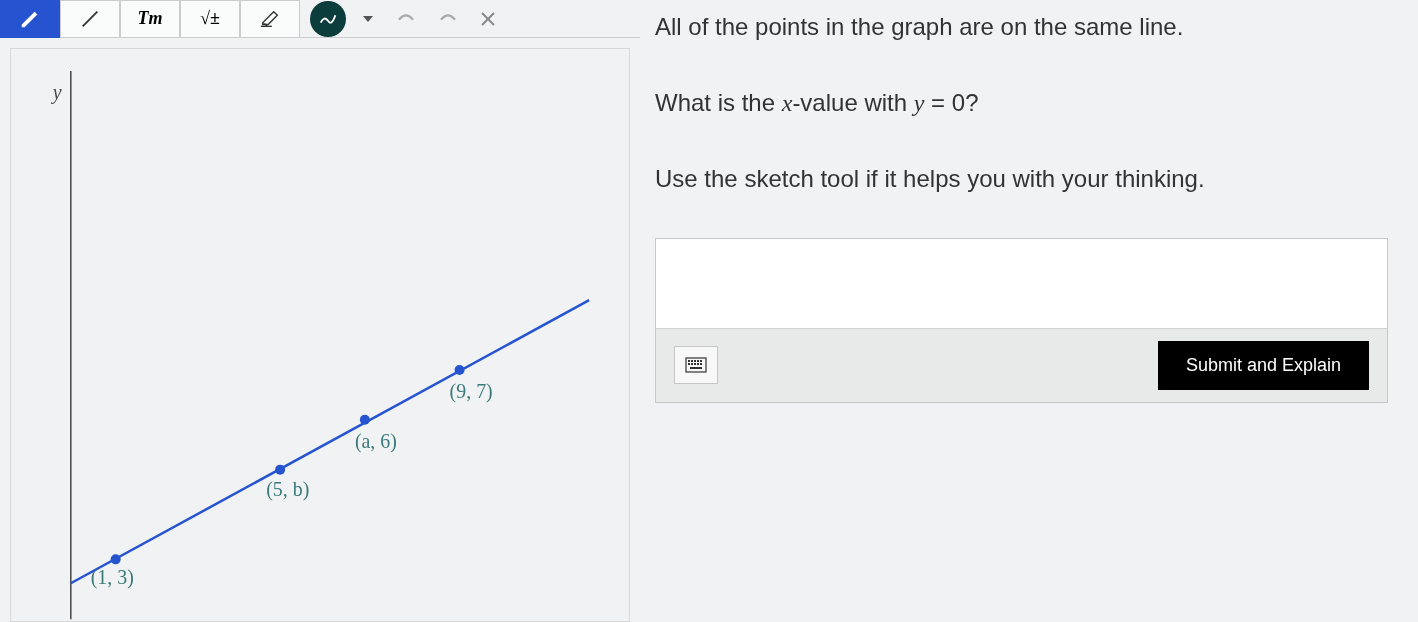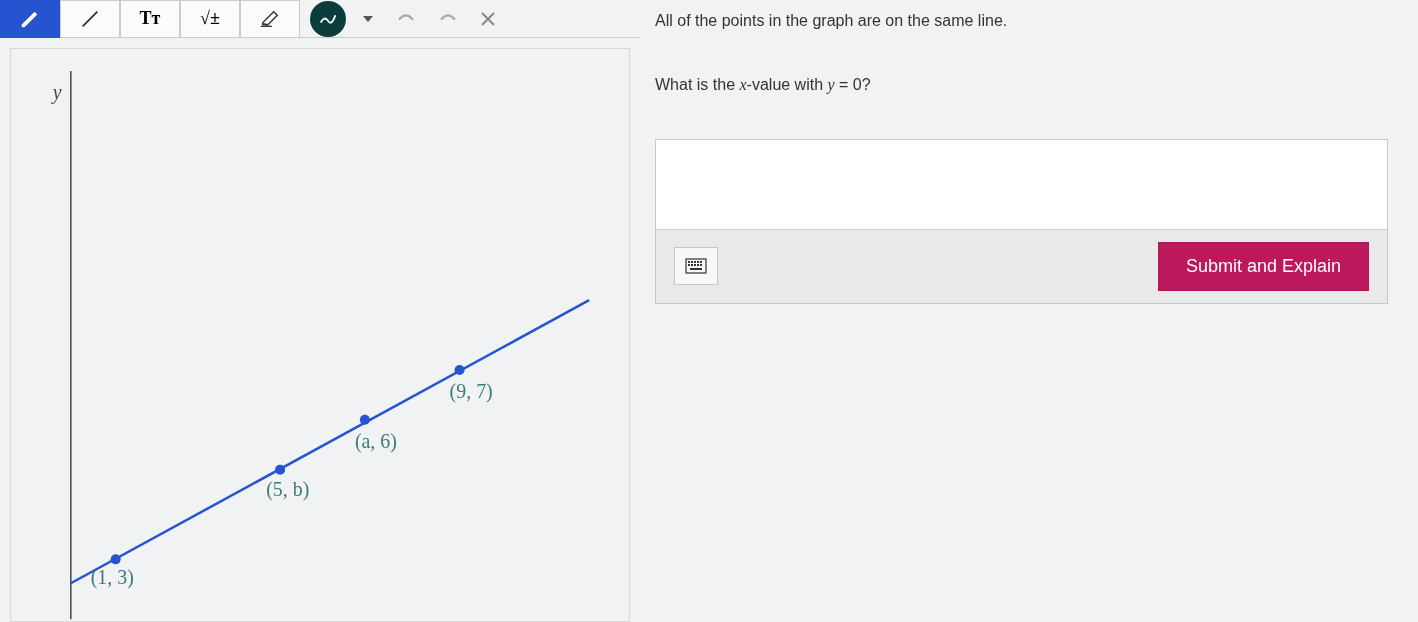--- a/index.html
+++ b/index.html
@@ -31,20 +31,21 @@
       width: 60px;
       height: 38px;
       display: flex;
       align-items: center;
       justify-content: center;
       border: 1px solid #ccc;
       background: #fafbfb;
       cursor: pointer;
       font-size: 18px;
       font-family: serif;
+      font-style: italic;
     }
     .tool-btn.active {
       background: #2654d0;
       color: white;
       border-color: #2654d0;
     }
     .tool-btn svg {
       width: 22px;
       height: 22px;
     }
@@ -97,21 +98,21 @@
       font-size: 20px;
       fill: #3b7a7a;
     }
     .right-panel {
       flex: 1;
       padding: 10px 30px 10px 15px;
       display: flex;
       flex-direction: column;
     }
     .question-text {
-      font-size: 16px;
+      font-size: 24px;
       color: #333;
       margin-bottom: 42px;
       line-height: 1.4;
     }
     .math-italic {
       font-style: italic;
       font-family: 'Times New Roman', serif;
     }
     .answer-box {
       border: 1px solid #c8c8c8;
@@ -138,21 +139,21 @@
       width: 44px;
       height: 38px;
       border: 1px solid #c8c8c8;
       background: #f8f8f8;
       display: flex;
       align-items: center;
       justify-content: center;
       cursor: pointer;
     }
     .submit-btn {
-      background: #be185d;
+      background: #000000;
       color: white;
       border: none;
       padding: 14px 28px;
       font-size: 18px;
       cursor: pointer;
       box-shadow: inset 0 0 2px rgba(0,0,0,0.2);
     }
   </style>
 </head>
 <body>
@@ -233,20 +234,21 @@
       <text x="440" y="348" class="point-label">(9, 7)</text>
     </svg>
   </div>
 </div>
 
 <div class="right-panel">
   <p class="question-text">All of the points in the graph are on the same line.</p>
   <p class="question-text">
     <span>What is the </span><span class="math-italic">x</span><span>-value with </span><span class="math-italic">y</span><span> = 0</span><span>?</span>
   </p>
+  <p class="question-text">Use the sketch tool if it helps you with your thinking.</p>
 
   <div class="answer-box">
     <input type="text" class="answer-input" value="" style="">
     <div class="answer-footer">
       <div class="keyboard-btn">
         <svg width="22" height="16" viewBox="0 0 22 16">
           <rect x="1" y="1" width="20" height="14" fill="none" stroke="#333" stroke-width="1.2"></rect>
           <rect x="3" y="3" width="2" height="2" fill="#333"></rect>
           <rect x="6" y="3" width="2" height="2" fill="#333"></rect>
           <rect x="9" y="3" width="2" height="2" fill="#333"></rect>

